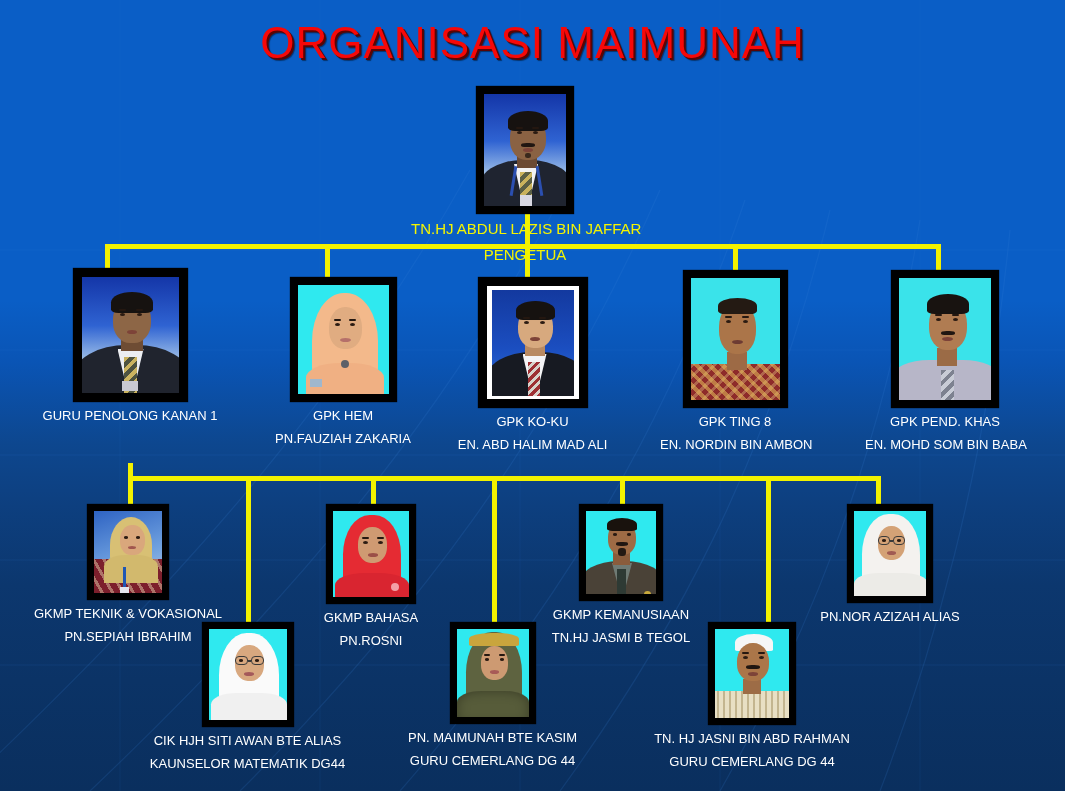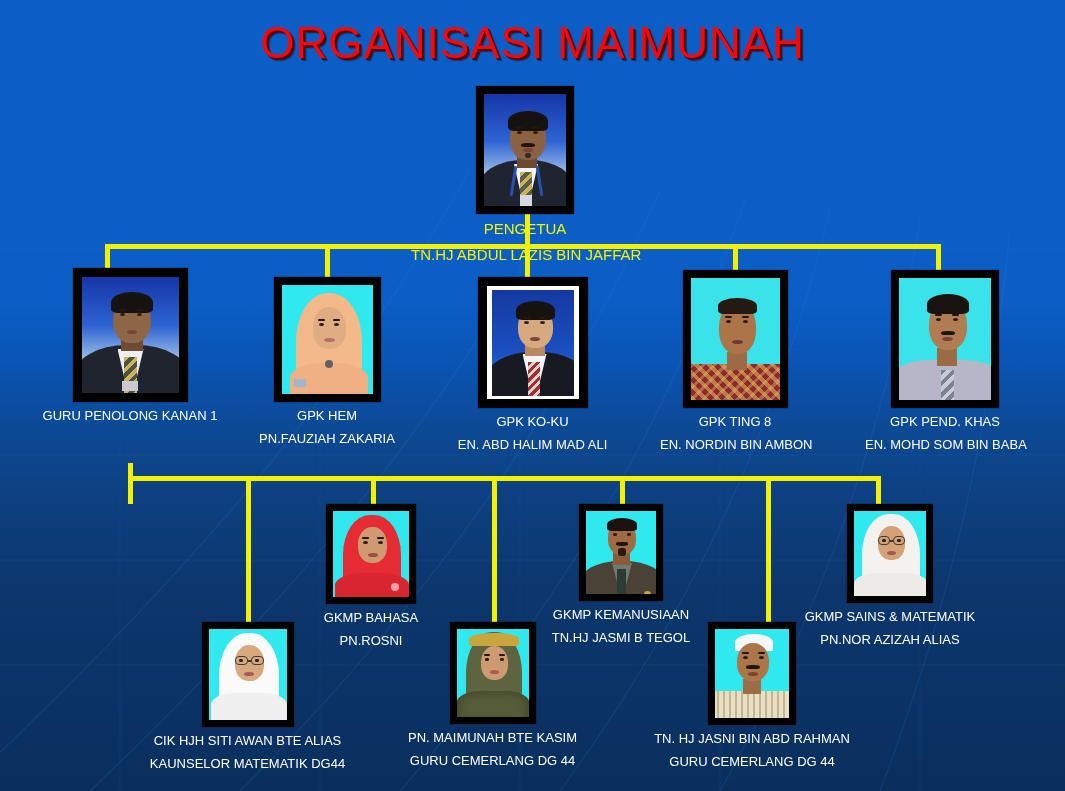--- a/index.html
+++ b/index.html
@@ -191,22 +191,22 @@
         <div class="brow" style="left:48px; top:33px;"></div>
         <div class="mustache" style="left:37px; top:49px; width:14px; height:4px;"></div>
         <div class="mouth" style="left:39px; top:54px; width:10px; height:4px;"></div>
         <div style="position:absolute; left:41px; top:59px; width:6px; height:5px; border-radius:40%; background:#39281c;"></div>
 
         <div style="position:absolute; left:28px; top:72px; width:3px; height:30px; background:#2b4fb0; transform:rotate(9deg);"></div>
         <div style="position:absolute; left:54px; top:72px; width:3px; height:30px; background:#2b4fb0; transform:rotate(-9deg);"></div>
         <div style="position:absolute; left:36px; top:101px; width:12px; height:15px; background:#d8d8e2;"></div>
       </div>
     </div>
+    <div class="caption top" style="position:relative; z-index:5;">TN.HJ ABDUL LAZIS BIN JAFFAR</div>
     <div class="caption top">PENGETUA</div>
-    <div class="caption top" style="position:relative; z-index:5;">TN.HJ ABDUL LAZIS BIN JAFFAR</div>
   </div>
 
   <div class="node" style="left:20px; top:268px; width:220px;">
     <div class="frame" style="width:115px; height:134px; padding:8px;">
       <div class="photo" style="inset:8px;">
         <div class="bg-blue"></div>
         <div class="body" style="left:-8px; top:68px; width:115px; height:66px; background:#20242e;"></div>
         <div class="shirt" style="left:36px; top:72px; width:26px; height:42px; background:#eceef2; clip-path:polygon(0 0,100% 0,62% 100%,38% 100%);"></div>
         <div class="tie" style="left:42px; top:80px; width:13px; height:40px; background:repeating-linear-gradient(135deg,#cbb35f 0 4px,#4e5340 4px 8px);"></div>
         <div style="position:absolute; left:39px; top:56px; width:22px; height:18px; background:#6e4c34;"></div>
@@ -216,21 +216,21 @@
         <div class="eye" style="left:55px; top:36px;"></div>
         <div class="brow" style="left:37px; top:32px;"></div>
         <div class="brow" style="left:54px; top:32px;"></div>
         <div class="mouth" style="left:45px; top:53px; width:10px; height:4px;"></div>
         <div style="position:absolute; left:40px; top:104px; width:16px; height:10px; background:#c9c9d2;"></div>
       </div>
     </div>
     <div class="caption">GURU PENOLONG KANAN 1</div>
   </div>
 
-  <div class="node" style="left:257px; top:277px; width:140px;">
+  <div class="node" style="left:273px; top:277px; width:140px;">
     <div class="frame" style="width:107px; height:125px; padding:7px;">
       <div class="photo" style="inset:7px;">
         <div class="bg-cyan"></div>
         <div class="tudung" style="left:14px; top:8px; width:66px; height:100px; background:#f3b98b; border-radius:48% 48% 26% 26%;"></div>
         <div style="position:absolute; left:8px; top:78px; width:78px; height:33px; background:#f0b083; border-radius:44% 44% 0 0;"></div>
         <div class="head" style="left:31px; top:22px; width:33px; height:42px; background:#e0ac81;"></div>
         <div class="eye" style="left:37px; top:38px;"></div>
         <div class="eye" style="left:52px; top:38px;"></div>
         <div class="brow" style="left:36px; top:34px;"></div>
         <div class="brow" style="left:51px; top:34px;"></div>
@@ -304,20 +304,40 @@
         <div class="brow" style="left:36px; top:36px;"></div>
         <div class="brow" style="left:53px; top:36px;"></div>
         <div class="mustache" style="left:42px; top:53px; width:14px; height:4px;"></div>
         <div class="mouth" style="left:43px; top:59px; width:11px; height:4px;"></div>
       </div>
     </div>
     <div class="caption">GPK PEND. KHAS</div>
     <div class="caption">EN. MOHD SOM BIN BABA</div>
   </div>
 
+  <div class="node" style="left:28px; top:504px; width:200px;">
+    <div class="frame" style="width:82px; height:96px; padding:6px;">
+      <div class="photo" style="inset:6px;">
+        <div style="position:absolute; inset:0; background:linear-gradient(160deg,#2e63c3 0%,#6ea0df 55%,#b9cfe8 100%);"></div>
+        <div style="position:absolute; left:-6px; top:48px; width:82px; height:48px; background:#7c1f2c;"></div>
+        <div style="position:absolute; left:-6px; top:48px; width:82px; height:48px;
+             background:repeating-linear-gradient(60deg, rgba(235,220,180,.45) 0 3px, rgba(124,31,44,0) 3px 9px);"></div>
+        <div class="tudung" style="left:16px; top:6px; width:42px; height:56px; background:#d8c074;"></div>
+        <div style="position:absolute; left:10px; top:44px; width:54px; height:28px; background:#d2b96d; border-radius:40% 40% 0 0;"></div>
+        <div class="head" style="left:26px; top:14px; width:25px; height:30px; background:#d9a77c;"></div>
+        <div class="eye" style="left:30px; top:25px; width:4px; height:2.5px;"></div>
+        <div class="eye" style="left:42px; top:25px; width:4px; height:2.5px;"></div>
+        <div class="mouth" style="left:34px; top:35px; width:8px; height:3px; background:#a1564e;"></div>
+        <div style="position:absolute; left:29px; top:56px; width:3px; height:22px; background:#1f57b4;"></div>
+        <div style="position:absolute; left:26px; top:76px; width:9px; height:11px; background:#e6e6ee;"></div>
+      </div>
+    </div>
+    <div class="caption">GKMP TEKNIK &amp; VOKASIONAL</div>
+    <div class="caption">PN.SEPIAH IBRAHIM</div>
+  </div>
 
   <div class="node" style="left:291px; top:504px; width:160px;">
     <div class="frame" style="width:90px; height:100px; padding:6px;">
       <div class="photo" style="inset:6px;">
         <div class="bg-cyan"></div>
         <div class="tudung" style="left:10px; top:4px; width:58px; height:86px; background:#e52b33; border-radius:46% 46% 20% 20%;"></div>
         <div style="position:absolute; left:2px; top:62px; width:74px; height:30px; background:#d92530; border-radius:40% 40% 0 0;"></div>
         <div class="head" style="left:25px; top:16px; width:29px; height:36px; background:#cf9a72;"></div>
         <div class="eye" style="left:30px; top:30px;"></div>
         <div class="eye" style="left:45px; top:30px;"></div>
@@ -360,21 +380,20 @@
         <div style="position:absolute; left:0px; top:62px; width:74px; height:31px; background:#ecebe7; border-radius:34% 34% 0 0;"></div>
         <div class="head" style="left:24px; top:15px; width:27px; height:34px; background:#d4a276;"></div>
         <div class="glasses" style="left:24px; top:25px; width:12px; height:9px;"></div>
         <div class="glasses" style="left:39px; top:25px; width:12px; height:9px;"></div>
         <div class="specs-bridge" style="left:36px; top:29px; width:3px;"></div>
         <div class="eye" style="left:28px; top:28px; width:4px; height:2.5px;"></div>
         <div class="eye" style="left:43px; top:28px; width:4px; height:2.5px;"></div>
         <div class="mouth" style="left:33px; top:40px; width:9px; height:3.5px; background:#a05a52;"></div>
       </div>
     </div>
-    <div class="caption">GKMP SAINS &amp; MATEMATIK</div>
     <div class="caption">PN.NOR AZIZAH ALIAS</div>
   </div>
 
   <div class="node" style="left:145px; top:622px; width:205px;">
     <div class="frame" style="width:92px; height:105px; padding:6px;">
       <div class="photo" style="inset:6px;">
         <div class="bg-cyan"></div>
         <div class="tudung" style="left:10px; top:4px; width:60px; height:92px; background:#fafafa; border-radius:46% 46% 16% 16%;"></div>
         <div style="position:absolute; left:2px; top:64px; width:76px; height:33px; background:#f0f0f0; border-radius:34% 34% 0 0;"></div>
         <div class="head" style="left:26px; top:16px; width:29px; height:36px; background:#d8a87f;"></div>

